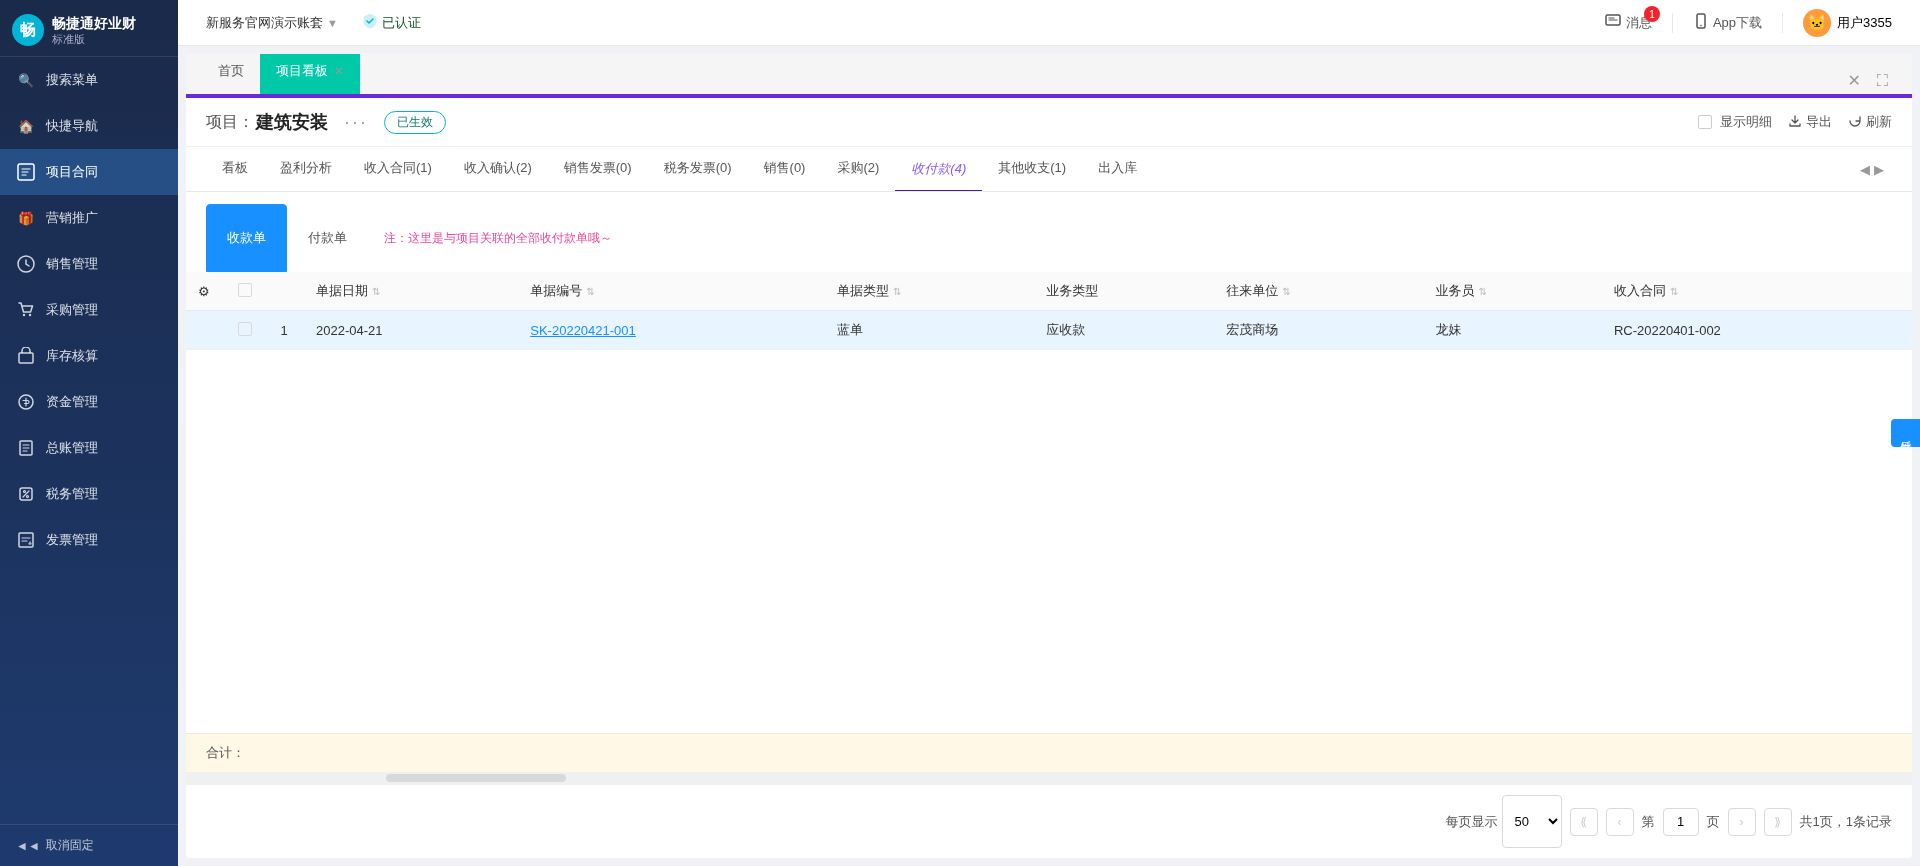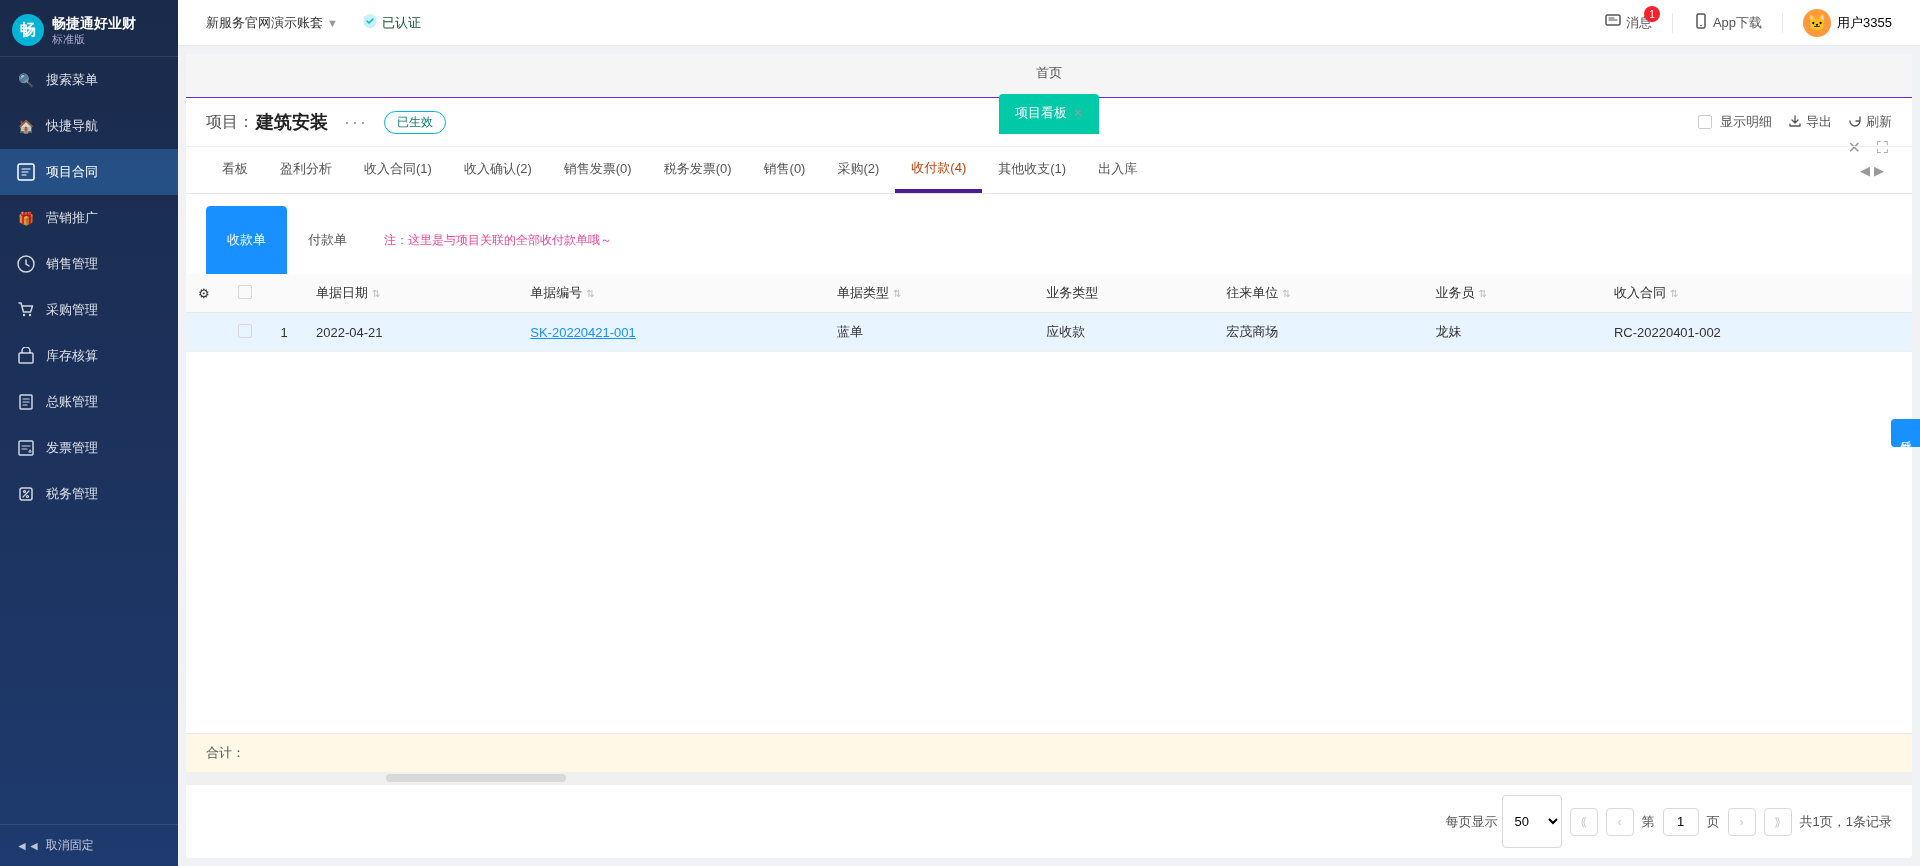--- a/index.html
+++ b/index.html
@@ -78,22 +78,22 @@
     .topbar-user { display: flex; align-items: center; cursor: pointer; gap: 6px; }
     .topbar-avatar { width: 28px; height: 28px; border-radius: 50%; background: #ff9a3c; display: flex; align-items: center; justify-content: center; font-size: 16px; }
 
     
     .content-area {
       flex: 1; display: flex; flex-direction: column; overflow: hidden; background: #fff; margin: 8px; border-radius: 4px;
     }
 
     
     .tab-bar {
-      display: flex; align-items: center; background: #f5f5f5; padding: 0 16px;
-      border-bottom: 1px solid #6d28d9; height: 44px; flex-shrink: 0; flex-direction: column;
+      display: flex; align-items: flex-end; background: #f5f5f5; padding: 0 16px;
+      border-bottom: 4px solid #6d28d9; height: 44px; flex-shrink: 0;
     }
     .tab-item {
       padding: 10px 16px; cursor: pointer; font-size: 13px; color: #555;
       display: flex; align-items: center; height: 44px; border-bottom: 2px solid transparent;
     }
     .tab-item.kanban-active {
       background: #00c9a7; color: #fff; border-radius: 4px 4px 0 0; font-weight: 500;
     }
     .tab-close { margin-left: 6px; color: #999; font-size: 12px; cursor: pointer; }
 
@@ -114,21 +114,21 @@
 
     
     .sub-tabs {
       display: flex; align-items: center; padding: 0 20px;
       border-bottom: 1px solid #e8e8e8; flex-shrink: 0;
     }
     .sub-tab {
       padding: 12px 16px; cursor: pointer; font-size: 13px; color: #555;
       border-bottom: 2px solid transparent; white-space: nowrap;
     }
-    .sub-tab.active { color: #c2410c; border-bottom: 4px solid #4c1d95; font-weight: 500; }
+    .sub-tab.active { color: #8b5cf6; border-bottom: 1px solid #4c1d95; font-weight: 500; font-style: italic; }
     .sub-tab-arrow { margin-left: auto; color: #999; cursor: pointer; padding: 0 8px; display: flex; align-items: center; gap: 4px; }
 
     
     .inner-tabs-bar {
       display: flex; align-items: center; padding: 12px 20px 0; flex-shrink: 0; gap: 0;
     }
     .inner-tab {
       padding: 24px 20px; cursor: pointer; font-size: 13px; color: #555;
       border-radius: 4px 4px 0 0; border: 1px solid transparent;
     }
@@ -276,44 +276,53 @@
         <svg width="18" height="18" viewBox="0 0 18 18" fill="none">
             <rect x="2" y="6" width="14" height="10" rx="1" stroke="rgba(255,255,255,0.8)" stroke-width="1.5"></rect>
             <path d="M5 6V4a4 4 0 018 0v2" stroke="rgba(255,255,255,0.8)" stroke-width="1.5"></path>
           </svg>
       </span>
       <span>库存核算</span>
     </div>
     <div class="sidebar-item">
       <span class="item-icon">
         <svg width="18" height="18" viewBox="0 0 18 18" fill="none">
+            <circle cx="9" cy="9" r="7" stroke="rgba(255,255,255,0.8)" stroke-width="1.5"></circle>
+            <path d="M9 5v8M6 7.5h4.5a1.5 1.5 0 010 3H7.5" stroke="rgba(255,255,255,0.8)" stroke-width="1.2" stroke-linecap="round"></path>
+          </svg>
+      </span>
+      <span>资金管理</span>
+    </div>
+    <div class="sidebar-item">
+      <span class="item-icon">
+        <svg width="18" height="18" viewBox="0 0 18 18" fill="none">
             <rect x="3" y="2" width="12" height="14" rx="1" stroke="rgba(255,255,255,0.8)" stroke-width="1.5"></rect>
             <path d="M6 6h6M6 9h6M6 12h4" stroke="rgba(255,255,255,0.8)" stroke-width="1.2" stroke-linecap="round"></path>
           </svg>
       </span>
       <span>总账管理</span>
+    </div>
+    <div class="sidebar-item">
+      <span class="item-icon">
+        <svg width="18" height="18" viewBox="0 0 18 18" fill="none">
+            <rect x="3" y="3" width="12" height="12" rx="2" stroke="rgba(255,255,255,0.8)" stroke-width="1.5"></rect>
+            <path d="M6 12L12 6M7.5 7.5a1 1 0 100-2 1 1 0 000 2zM10.5 12.5a1 1 0 100-2 1 1 0 000 2z" stroke="rgba(255,255,255,0.8)" stroke-width="1.2" stroke-linecap="round"></path>
+          </svg>
+      </span>
+      <span>税务管理</span>
     </div>
     <div class="sidebar-item">
       <span class="item-icon">
         <svg width="18" height="18" viewBox="0 0 18 18" fill="none">
             <rect x="2" y="2" width="14" height="14" rx="1" stroke="rgba(255,255,255,0.8)" stroke-width="1.5"></rect>
             <path d="M5 7h8M5 10h5" stroke="rgba(255,255,255,0.8)" stroke-width="1.2" stroke-linecap="round"></path>
             <path d="M13 10l2 3-2 1-2-1 2-3z" fill="rgba(255,255,255,0.6)"></path>
           </svg>
       </span>
       <span>发票管理</span>
-    </div>
-    <div class="sidebar-item">
-      <span class="item-icon">
-        <svg width="18" height="18" viewBox="0 0 18 18" fill="none">
-            <rect x="3" y="3" width="12" height="12" rx="2" stroke="rgba(255,255,255,0.8)" stroke-width="1.5"></rect>
-            <path d="M6 12L12 6M7.5 7.5a1 1 0 100-2 1 1 0 000 2zM10.5 12.5a1 1 0 100-2 1 1 0 000 2z" stroke="rgba(255,255,255,0.8)" stroke-width="1.2" stroke-linecap="round"></path>
-          </svg>
-      </span>
-      <span>税务管理</span>
     </div>
   </div>
   <div class="sidebar-footer">
     <span style="margin-right:6px;">◄◄</span>
     <span>取消固定</span>
   </div>
 </div>
 
 <div class="main-area">
 

